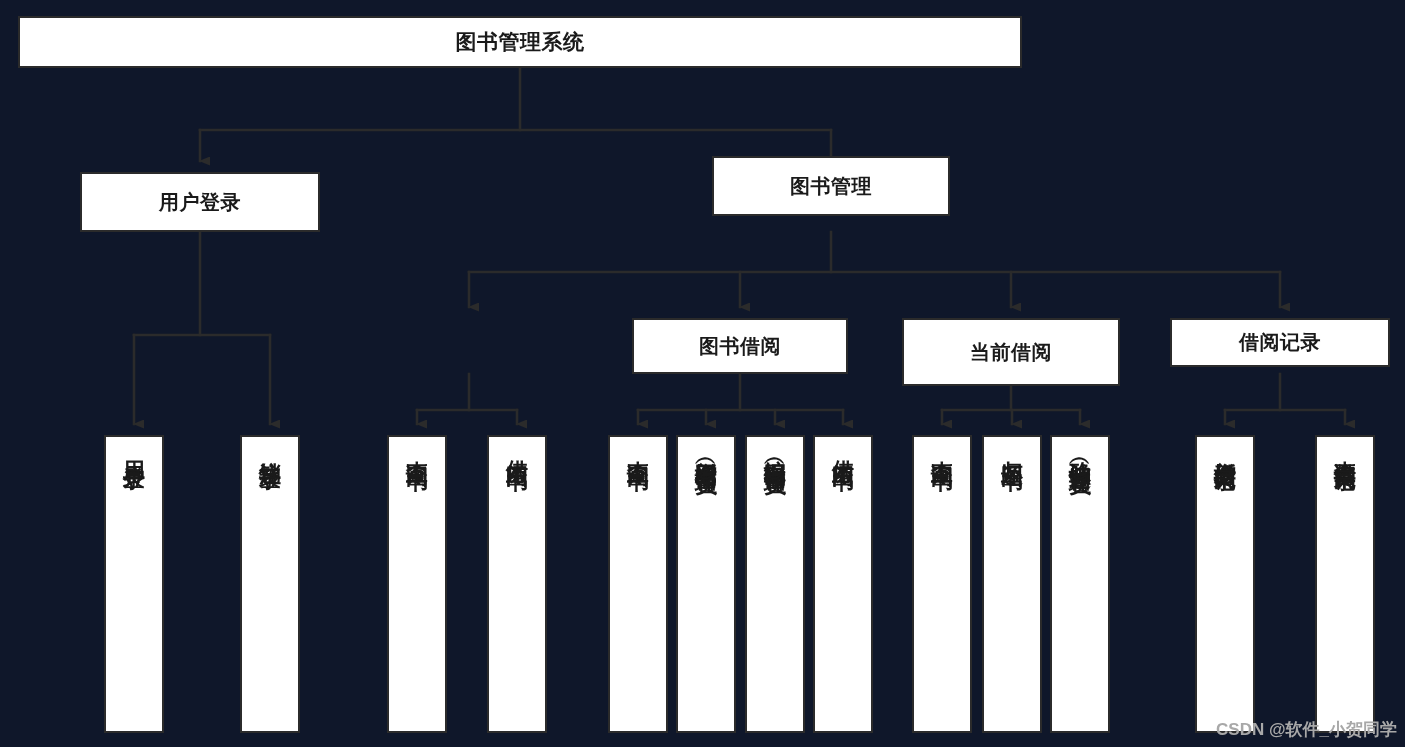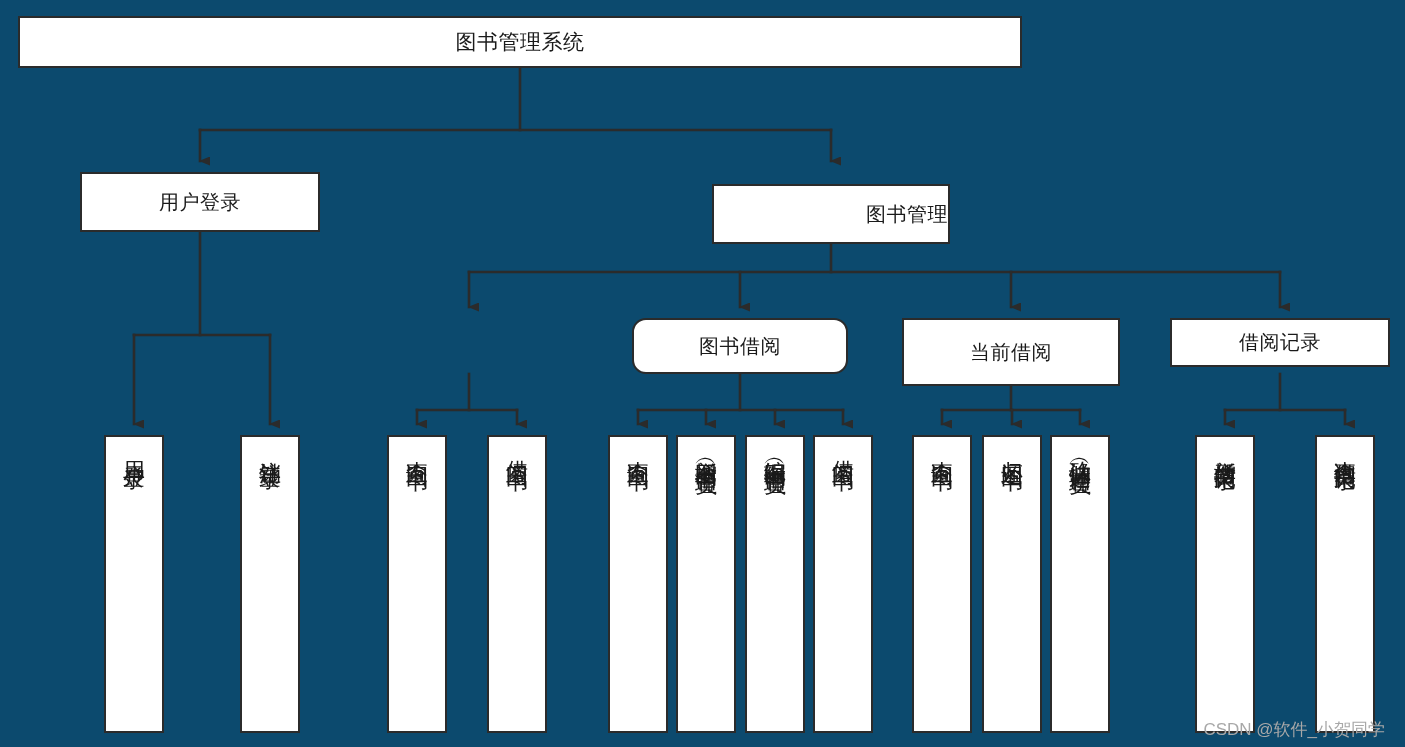--- a/index.html
+++ b/index.html
@@ -7,22 +7,23 @@
     padding: 0;
     background: #ffffff;
   }
   body {
     font-family: "Liberation Sans", "DejaVu Sans", sans-serif;
   }
   #diagram-root {
     position: relative;
     width: 1405px;
     height: 747px;
-    background: #0c4a6e;
+    background: #0f172a;
     overflow: hidden;
+    font-weight: bold;
   }
   #diagram-svg {
     position: absolute;
     left: 0;
     top: 0;
     width: 1405px;
     height: 747px;
   }
   .node-box {
     position: absolute;
@@ -58,21 +59,21 @@
     text-orientation: upright;
     white-space: nowrap;
     letter-spacing: 3px;
     line-height: 1;
   }
   .node-leaf.leaf-tall .node-label {
     letter-spacing: 2px;
   }
   #watermark {
     position: absolute;
-    right: 20px;
+    right: 8px;
     bottom: 6px;
     font-size: 17px;
     color: #a8a8a8;
     white-space: nowrap;
     pointer-events: none;
   }
 </style>
 </head>
 <body>
 
@@ -128,25 +129,25 @@
     </g>
   </svg>
 
   <div class="node-box node-root" style="left:18px; top:16px; width:1004px; height:52px;">
     <span class="node-label">图书管理系统</span>
   </div>
 
   <div class="node-box node-l2" style="left:80px; top:172px; width:240px; height:60px;">
     <span class="node-label">用户登录</span>
   </div>
-  <div class="node-box node-l2" style="left:712px; top:184px; width:238px; height:60px;justify-content:flex-end;">
+  <div class="node-box node-l2" style="left:712px; top:156px; width:238px; height:60px;">
     <span class="node-label">图书管理</span>
   </div>
 
-  <div class="node-box node-l3" style="left:632px; top:318px; width:216px; height:56px;border-radius:14px;">
+  <div class="node-box node-l3" style="left:632px; top:318px; width:216px; height:56px;">
     <span class="node-label">图书借阅</span>
   </div>
   <div class="node-box node-l3" style="left:902px; top:318px; width:218px; height:68px;">
     <span class="node-label">当前借阅</span>
   </div>
   <div class="node-box node-l3" style="left:1170px; top:318px; width:220px; height:49px;">
     <span class="node-label">借阅记录</span>
   </div>
 
   <div class="node-box node-leaf" style="left:104px; top:435px; width:60px; height:298px;">

